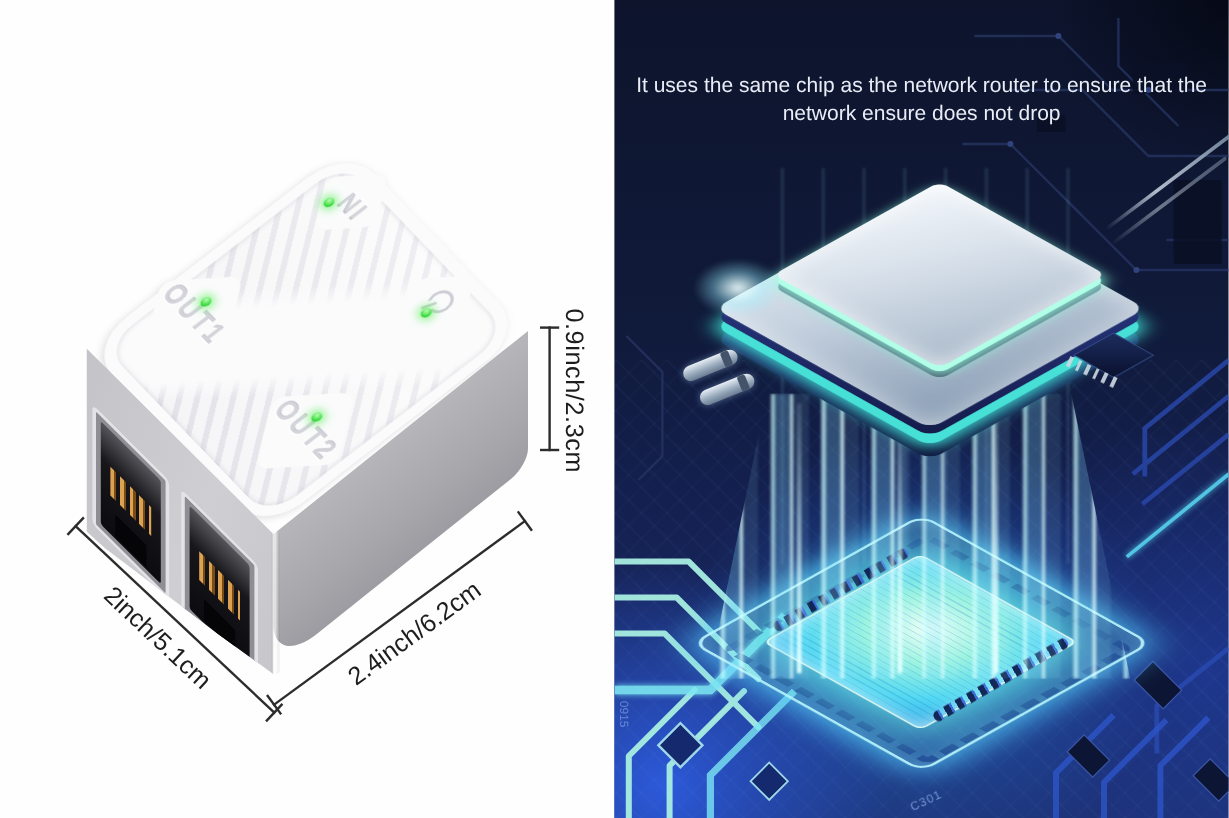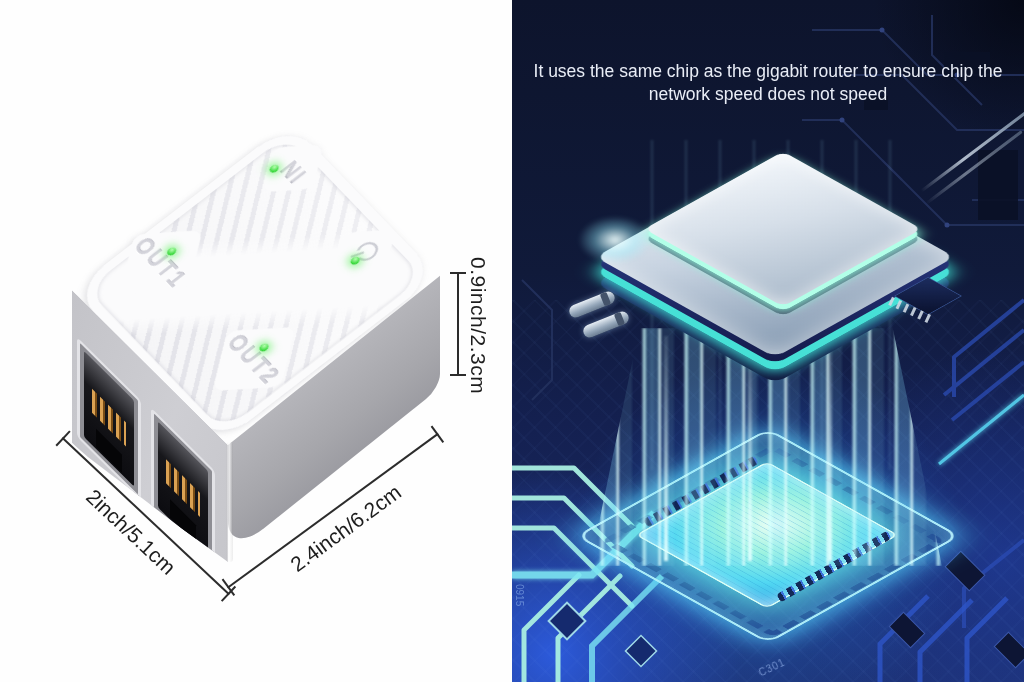--- a/index.html
+++ b/index.html
@@ -332,20 +332,20 @@
 
     <div class="corner-glow"></div>
     <div class="cap cap1"></div>
     <div class="cap cap2"></div>
     <div class="mini-ic"></div>
     <div class="mini-ic-pins"></div>
     <div class="rail rail1"></div>
     <div class="rail rail2"></div>
 
     <div class="page-subtitle">
-      <div>It uses the same chip as the gigabit router to ensure chip the</div>
-      <div>network speed does not speed</div>
+      <div>It uses the same chip as the network router to ensure that the</div>
+      <div>network ensure does not drop</div>
     </div>
 
     <div class="board-label1">C301</div>
     <div class="board-label2">0915</div>
   </div>
 </div>
 
 </body></html>

